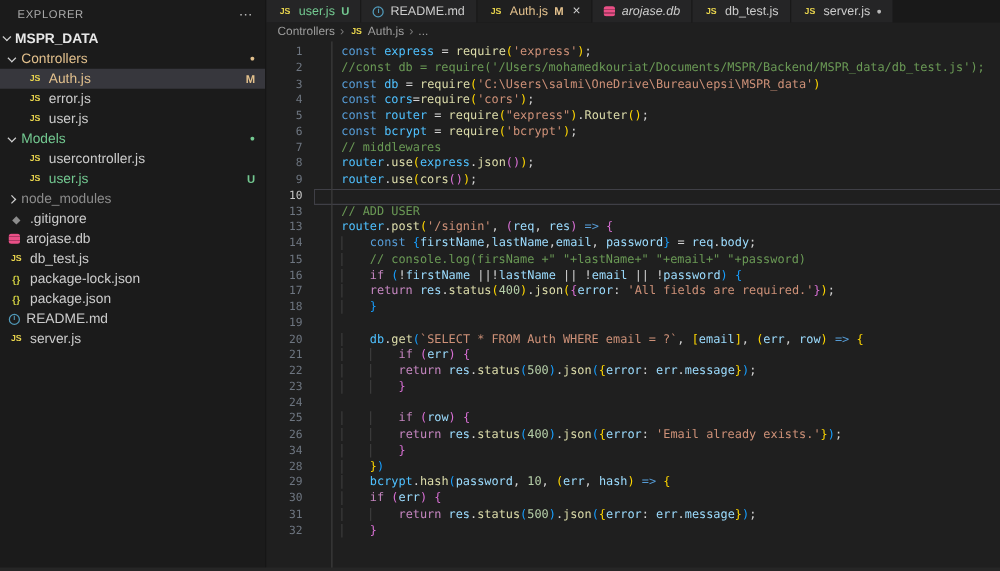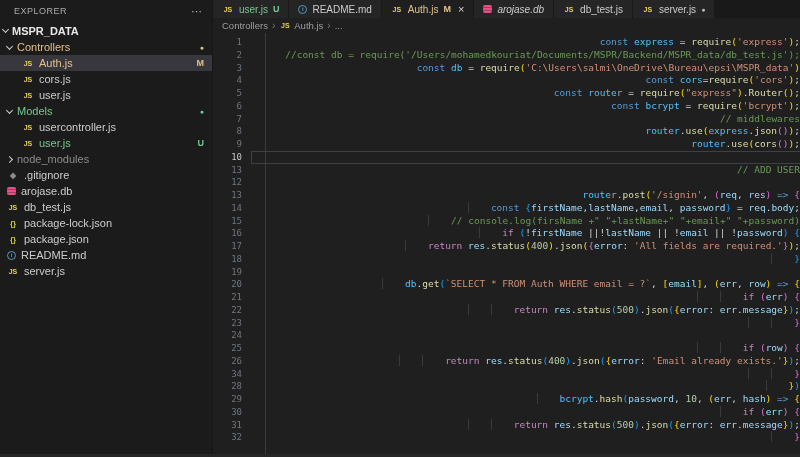--- a/index.html
+++ b/index.html
@@ -52,21 +52,21 @@
   .bc-sep { font-size:10px; color:#7a7a7a; }
   .bc-item { display:flex; align-items:center; gap:3px; cursor:pointer; }
 
   #code { position:relative; flex:1; padding-top:3px; overflow:hidden;
           font-family:"DejaVu Sans Mono", monospace; font-size:9.5px; }
   #code::before { content:""; position:absolute; left:52px; top:0; bottom:0; width:1px;
                   background:#3d3d3d; }
   .cl { display:flex; height:12.75px; line-height:12.75px; white-space:pre; }
   .ln { width:38px; padding-right:9px; text-align:right; color:#6e7681; flex:none;
         font-size:9px; }
-  .lc { flex:1; padding-left:22px; color:#d4d4d4;text-align:right; }
+  .lc { flex:1; padding-left:22px; color:#d4d4d4; }
   .cl.cur .ln { color:#c6c6c6; }
   .cl.cur .lc { box-shadow:inset 1px 0 0 #3f3f46, inset 0 1px 0 #3f3f46, inset 0 -1px 0 #3f3f46; }
   .ig { box-shadow:inset 1px 0 0 #3a3a3a; }
 </style>
 </head>
 <body>
 
 <div id="app">
   <aside id="sidebar">
     <div class="sb-header">
@@ -83,21 +83,21 @@
           <span class="st-modified">Controllers</span>
           <span class="sb-badge st-modified dot">●</span>
         </div>
         <div class="sb-row sel" style="padding-left: 22px;">
           <span class="fi fi-js">JS</span>
           <span class="st-modified">Auth.js</span>
           <span class="sb-badge st-modified">M</span>
         </div>
         <div class="sb-row" style="padding-left: 22px;">
           <span class="fi fi-js">JS</span>
-          <span class="st-normal">cors.js</span>
+          <span class="st-normal">error.js</span>
         </div>
         <div class="sb-row" style="padding-left: 22px;">
           <span class="fi fi-js">JS</span>
           <span class="st-normal">user.js</span>
         </div>
         <div class="sb-row" style="padding-left: 7px;">
           <span class="chev down"></span>
           <span class="st-untracked">Models</span>
           <span class="sb-badge st-untracked dot">●</span>
         </div>
@@ -195,21 +195,20 @@
         <div class="cl"><span class="ln">2</span><span class="lc"><span style="color:#6A9955">//const db = require('/Users/mohamedkouriat/Documents/MSPR/Backend/MSPR_data/db_test.js');</span></span></div>
         <div class="cl"><span class="ln">3</span><span class="lc"><span style="color:#569CD6">const</span><span style="color:#D4D4D4"> </span><span style="color:#4FC1FF">db</span><span style="color:#D4D4D4"> </span><span style="color:#D4D4D4">=</span><span style="color:#D4D4D4"> </span><span style="color:#DCDCAA">require</span><span style="color:#FFD700">(</span><span style="color:#CE9178">'C:\Users\salmi\OneDrive\Bureau\epsi\MSPR_data'</span><span style="color:#FFD700">)</span></span></div>
         <div class="cl"><span class="ln">4</span><span class="lc"><span style="color:#569CD6">const</span><span style="color:#D4D4D4"> </span><span style="color:#4FC1FF">cors</span><span style="color:#D4D4D4">=</span><span style="color:#DCDCAA">require</span><span style="color:#FFD700">(</span><span style="color:#CE9178">'cors'</span><span style="color:#FFD700">)</span><span style="color:#D4D4D4">;</span></span></div>
         <div class="cl"><span class="ln">5</span><span class="lc"><span style="color:#569CD6">const</span><span style="color:#D4D4D4"> </span><span style="color:#4FC1FF">router</span><span style="color:#D4D4D4"> </span><span style="color:#D4D4D4">=</span><span style="color:#D4D4D4"> </span><span style="color:#DCDCAA">require</span><span style="color:#FFD700">(</span><span style="color:#CE9178">"express"</span><span style="color:#FFD700">)</span><span style="color:#D4D4D4">.</span><span style="color:#DCDCAA">Router</span><span style="color:#FFD700">(</span><span style="color:#FFD700">)</span><span style="color:#D4D4D4">;</span></span></div>
         <div class="cl"><span class="ln">6</span><span class="lc"><span style="color:#569CD6">const</span><span style="color:#D4D4D4"> </span><span style="color:#4FC1FF">bcrypt</span><span style="color:#D4D4D4"> </span><span style="color:#D4D4D4">=</span><span style="color:#D4D4D4"> </span><span style="color:#DCDCAA">require</span><span style="color:#FFD700">(</span><span style="color:#CE9178">'bcrypt'</span><span style="color:#FFD700">)</span><span style="color:#D4D4D4">;</span></span></div>
         <div class="cl"><span class="ln">7</span><span class="lc"><span style="color:#6A9955">// middlewares</span></span></div>
         <div class="cl"><span class="ln">8</span><span class="lc"><span style="color:#4FC1FF">router</span><span style="color:#D4D4D4">.</span><span style="color:#DCDCAA">use</span><span style="color:#FFD700">(</span><span style="color:#4FC1FF">express</span><span style="color:#D4D4D4">.</span><span style="color:#DCDCAA">json</span><span style="color:#DA70D6">(</span><span style="color:#DA70D6">)</span><span style="color:#FFD700">)</span><span style="color:#D4D4D4">;</span></span></div>
         <div class="cl"><span class="ln">9</span><span class="lc"><span style="color:#4FC1FF">router</span><span style="color:#D4D4D4">.</span><span style="color:#DCDCAA">use</span><span style="color:#FFD700">(</span><span style="color:#DCDCAA">cors</span><span style="color:#DA70D6">(</span><span style="color:#DA70D6">)</span><span style="color:#FFD700">)</span><span style="color:#D4D4D4">;</span></span></div>
         <div class="cl cur"><span class="ln">10</span><span class="lc"></span></div>
         <div class="cl"><span class="ln">13</span><span class="lc"><span style="color:#6A9955">// ADD USER</span></span></div>
-        <div class="cl"><span class="ln">12</span><span class="lc"></span></div>
         <div class="cl"><span class="ln">13</span><span class="lc"><span style="color:#4FC1FF">router</span><span style="color:#D4D4D4">.</span><span style="color:#DCDCAA">post</span><span style="color:#FFD700">(</span><span style="color:#CE9178">'/signin'</span><span style="color:#D4D4D4">,</span><span style="color:#D4D4D4"> </span><span style="color:#DA70D6">(</span><span style="color:#9CDCFE">req</span><span style="color:#D4D4D4">,</span><span style="color:#D4D4D4"> </span><span style="color:#9CDCFE">res</span><span style="color:#DA70D6">)</span><span style="color:#D4D4D4"> </span><span style="color:#569CD6">=&gt;</span><span style="color:#D4D4D4"> </span><span style="color:#DA70D6">{</span></span></div>
         <div class="cl"><span class="ln">14</span><span class="lc"><span class="ig">    </span><span style="color:#569CD6">const</span><span style="color:#D4D4D4"> </span><span style="color:#179FFF">{</span><span style="color:#9CDCFE">firstName</span><span style="color:#D4D4D4">,</span><span style="color:#9CDCFE">lastName</span><span style="color:#D4D4D4">,</span><span style="color:#9CDCFE">email</span><span style="color:#D4D4D4">,</span><span style="color:#D4D4D4"> </span><span style="color:#9CDCFE">password</span><span style="color:#179FFF">}</span><span style="color:#D4D4D4"> </span><span style="color:#D4D4D4">=</span><span style="color:#D4D4D4"> </span><span style="color:#9CDCFE">req</span><span style="color:#D4D4D4">.</span><span style="color:#9CDCFE">body</span><span style="color:#D4D4D4">;</span></span></div>
         <div class="cl"><span class="ln">15</span><span class="lc"><span class="ig">    </span><span style="color:#6A9955">// console.log(firsName +" "+lastName+" "+email+" "+password)</span></span></div>
         <div class="cl"><span class="ln">16</span><span class="lc"><span class="ig">    </span><span style="color:#C586C0">if</span><span style="color:#D4D4D4"> </span><span style="color:#179FFF">(</span><span style="color:#D4D4D4">!</span><span style="color:#9CDCFE">firstName</span><span style="color:#D4D4D4"> </span><span style="color:#D4D4D4">|</span><span style="color:#D4D4D4">|</span><span style="color:#D4D4D4">!</span><span style="color:#9CDCFE">lastName</span><span style="color:#D4D4D4"> </span><span style="color:#D4D4D4">|</span><span style="color:#D4D4D4">|</span><span style="color:#D4D4D4"> </span><span style="color:#D4D4D4">!</span><span style="color:#9CDCFE">email</span><span style="color:#D4D4D4"> </span><span style="color:#D4D4D4">|</span><span style="color:#D4D4D4">|</span><span style="color:#D4D4D4"> </span><span style="color:#D4D4D4">!</span><span style="color:#9CDCFE">password</span><span style="color:#179FFF">)</span><span style="color:#D4D4D4"> </span><span style="color:#179FFF">{</span></span></div>
         <div class="cl"><span class="ln">17</span><span class="lc"><span class="ig">    </span><span style="color:#C586C0">return</span><span style="color:#D4D4D4"> </span><span style="color:#9CDCFE">res</span><span style="color:#D4D4D4">.</span><span style="color:#DCDCAA">status</span><span style="color:#FFD700">(</span><span style="color:#B5CEA8">400</span><span style="color:#FFD700">)</span><span style="color:#D4D4D4">.</span><span style="color:#DCDCAA">json</span><span style="color:#FFD700">(</span><span style="color:#DA70D6">{</span><span style="color:#9CDCFE">error</span><span style="color:#D4D4D4">:</span><span style="color:#D4D4D4"> </span><span style="color:#CE9178">'All fields are required.'</span><span style="color:#DA70D6">}</span><span style="color:#FFD700">)</span><span style="color:#D4D4D4">;</span></span></div>
         <div class="cl"><span class="ln">18</span><span class="lc"><span class="ig">    </span><span style="color:#179FFF">}</span></span></div>
         <div class="cl"><span class="ln">19</span><span class="lc"></span></div>
         <div class="cl"><span class="ln">20</span><span class="lc"><span class="ig">    </span><span style="color:#4FC1FF">db</span><span style="color:#D4D4D4">.</span><span style="color:#DCDCAA">get</span><span style="color:#179FFF">(</span><span style="color:#CE9178">`SELECT * FROM Auth WHERE email = ?`</span><span style="color:#D4D4D4">,</span><span style="color:#D4D4D4"> </span><span style="color:#FFD700">[</span><span style="color:#9CDCFE">email</span><span style="color:#FFD700">]</span><span style="color:#D4D4D4">,</span><span style="color:#D4D4D4"> </span><span style="color:#FFD700">(</span><span style="color:#9CDCFE">err</span><span style="color:#D4D4D4">,</span><span style="color:#D4D4D4"> </span><span style="color:#9CDCFE">row</span><span style="color:#FFD700">)</span><span style="color:#D4D4D4"> </span><span style="color:#569CD6">=&gt;</span><span style="color:#D4D4D4"> </span><span style="color:#FFD700">{</span></span></div>
         <div class="cl"><span class="ln">21</span><span class="lc"><span class="ig">    </span><span class="ig">    </span><span style="color:#C586C0">if</span><span style="color:#D4D4D4"> </span><span style="color:#DA70D6">(</span><span style="color:#9CDCFE">err</span><span style="color:#DA70D6">)</span><span style="color:#D4D4D4"> </span><span style="color:#DA70D6">{</span></span></div>
         <div class="cl"><span class="ln">22</span><span class="lc"><span class="ig">    </span><span class="ig">    </span><span style="color:#C586C0">return</span><span style="color:#D4D4D4"> </span><span style="color:#9CDCFE">res</span><span style="color:#D4D4D4">.</span><span style="color:#DCDCAA">status</span><span style="color:#179FFF">(</span><span style="color:#B5CEA8">500</span><span style="color:#179FFF">)</span><span style="color:#D4D4D4">.</span><span style="color:#DCDCAA">json</span><span style="color:#179FFF">(</span><span style="color:#FFD700">{</span><span style="color:#9CDCFE">error</span><span style="color:#D4D4D4">:</span><span style="color:#D4D4D4"> </span><span style="color:#9CDCFE">err</span><span style="color:#D4D4D4">.</span><span style="color:#9CDCFE">message</span><span style="color:#FFD700">}</span><span style="color:#179FFF">)</span><span style="color:#D4D4D4">;</span></span></div>

